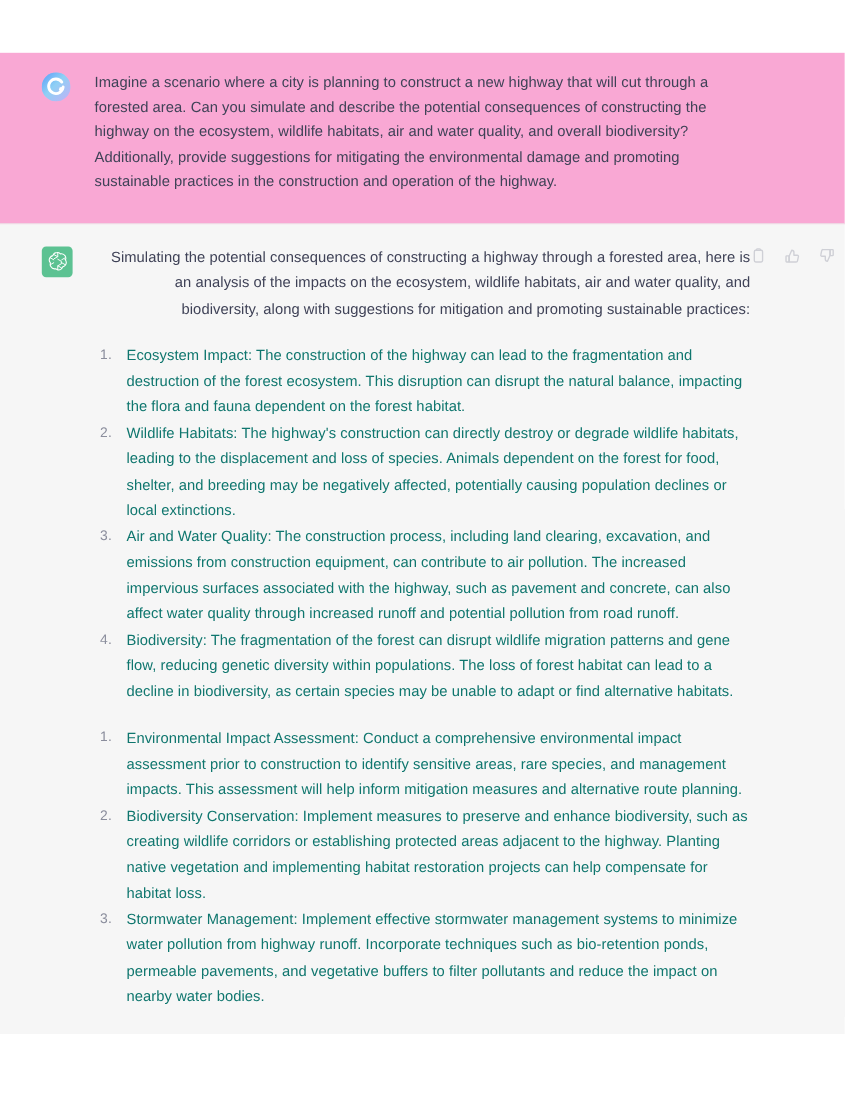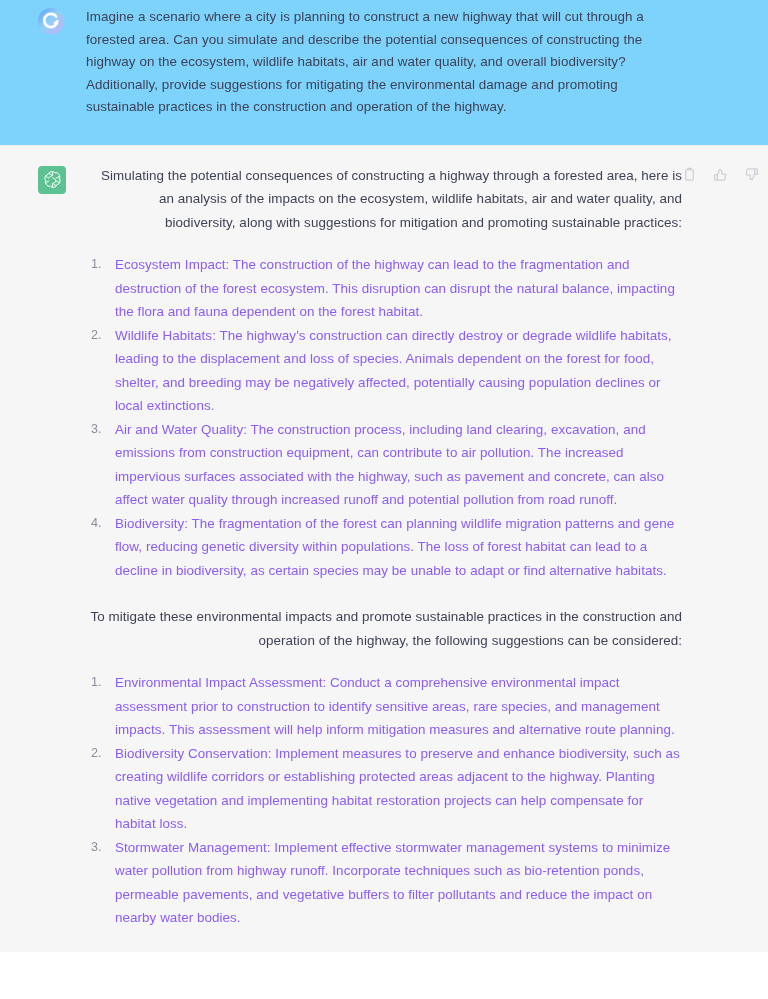--- a/index.html
+++ b/index.html
@@ -18,23 +18,24 @@
     width: 768px;
     display: flex;
     flex-direction: column;
   }
   .turn {
     width: 100%;
     box-sizing: border-box;
     position: relative;
   }
   .turn-user {
-    background: #7dd3fc;
-    padding: 6px 0 26px 0;
+    background: #f9a8d4;
+    padding: 16px 0 26px 0;
     border-bottom: 1px solid #ebebeb;
+    margin-top: 48px;
   }
   .turn-assistant {
     background: #f6f6f6;
     padding: 18px 0 22px 0;
   }
   .turn-inner {
     display: flex;
     align-items: flex-start;
     padding-left: 38px;
     padding-right: 16px;
@@ -86,21 +87,21 @@
   ol.numbered {
     margin: 19px 0 0 0;
     padding: 0;
     list-style: none;
     counter-reset: li;
   }
   ol.numbered > li {
     counter-increment: li;
     position: relative;
     padding-left: 29px;
-    color: #8b5cf6;
+    color: #0f766e;
     font-size: 13.4px;
     line-height: 23.5px;
     letter-spacing: 0.005em;
   }
   ol.numbered > li::before {
     content: counter(li) ".";
     position: absolute;
     left: 5px;
     top: 0;
     color: #8a8d9c;
@@ -167,24 +168,23 @@
         </span>
       </div>
 
       <div class="msg-body">
         <p>Simulating the potential consequences of constructing a highway through a forested area, here is an analysis of the impacts on the ecosystem, wildlife habitats, air and water quality, and biodiversity, along with suggestions for mitigation and promoting sustainable practices:</p>
 
         <ol class="numbered">
           <li>Ecosystem Impact: The construction of the highway can lead to the fragmentation and destruction of the forest ecosystem. This disruption can disrupt the natural balance, impacting the flora and fauna dependent on the forest habitat.</li>
           <li>Wildlife Habitats: The highway's construction can directly destroy or degrade wildlife habitats, leading to the displacement and loss of species. Animals dependent on the forest for food, shelter, and breeding may be negatively affected, potentially causing population declines or local extinctions.</li>
           <li>Air and Water Quality: The construction process, including land clearing, excavation, and emissions from construction equipment, can contribute to air pollution. The increased impervious surfaces associated with the highway, such as pavement and concrete, can also affect water quality through increased runoff and potential pollution from road runoff.</li>
-          <li>Biodiversity: The fragmentation of the forest can planning wildlife migration patterns and gene flow, reducing genetic diversity within populations. The loss of forest habitat can lead to a decline in biodiversity, as certain species may be unable to adapt or find alternative habitats.</li>
+          <li>Biodiversity: The fragmentation of the forest can disrupt wildlife migration patterns and gene flow, reducing genetic diversity within populations. The loss of forest habitat can lead to a decline in biodiversity, as certain species may be unable to adapt or find alternative habitats.</li>
         </ol>
 
-        <p class="para-gap">To mitigate these environmental impacts and promote sustainable practices in the construction and operation of the highway, the following suggestions can be considered:</p>
 
         <ol class="numbered">
           <li>Environmental Impact Assessment: Conduct a comprehensive environmental impact assessment prior to construction to identify sensitive areas, rare species, and management impacts. This assessment will help inform mitigation measures and alternative route planning.</li>
           <li>Biodiversity Conservation: Implement measures to preserve and enhance biodiversity, such as creating wildlife corridors or establishing protected areas adjacent to the highway. Planting native vegetation and implementing habitat restoration projects can help compensate for habitat loss.</li>
           <li>Stormwater Management: Implement effective stormwater management systems to minimize water pollution from highway runoff. Incorporate techniques such as bio-retention ponds, permeable pavements, and vegetative buffers to filter pollutants and reduce the impact on nearby water bodies.</li>
         </ol>
       </div>
 
       <div class="actions">
         <span class="action-btn" title="Copy">

